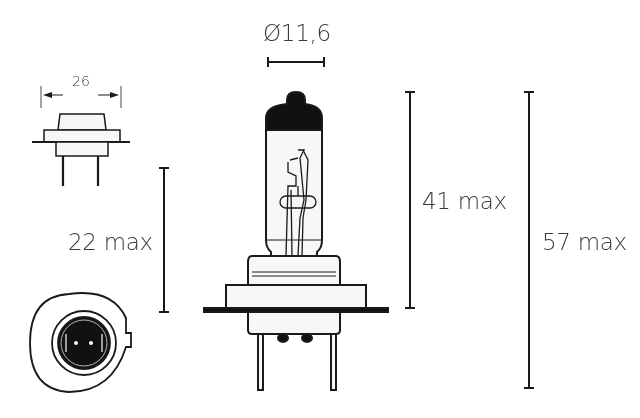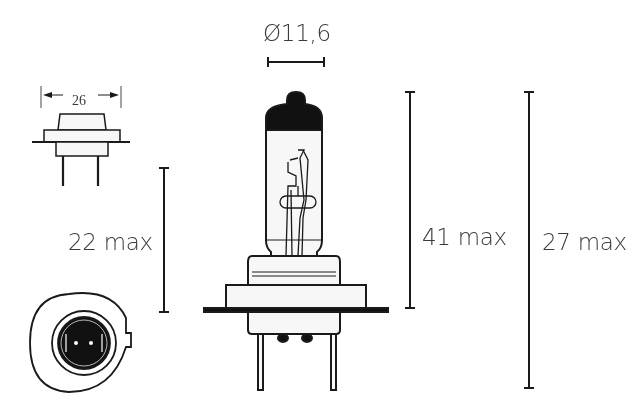--- a/index.html
+++ b/index.html
@@ -94,16 +94,16 @@
     <circle cx="84" cy="343" r="26" fill="#111"></circle>
     <circle cx="84" cy="343" r="23" fill="none" stroke="#fff" stroke-width="0.7"></circle>
     <line x1="66" y1="334" x2="66" y2="352" stroke="#fff" stroke-width="1.2"></line>
     <line x1="102" y1="334" x2="102" y2="352" stroke="#fff" stroke-width="1.2"></line>
     <circle cx="76" cy="343" r="2" fill="#fff" stroke="none"></circle>
     <circle cx="91" cy="343" r="2" fill="#fff" stroke="none"></circle>
   </g>
 </svg>
 
 <div class="lbl big" style="left:263px; top:20px;">Ø11,6</div>
-<div class="lbl small" style="left:72px; top:93px;font-family:Liberation Serif, serif;">26</div>
+<div class="lbl small" style="left:72px; top:73px;">26</div>
 <div class="lbl big" style="left:68px; top:229px;">22 max</div>
-<div class="lbl big" style="left:422px; top:188px;margin-top:36px;">41 max</div>
-<div class="lbl big" style="left:542px; top:229px;">27 max</div>
+<div class="lbl big" style="left:422px; top:188px;">41 max</div>
+<div class="lbl big" style="left:542px; top:229px;">57 max</div>
 
 </body></html>

